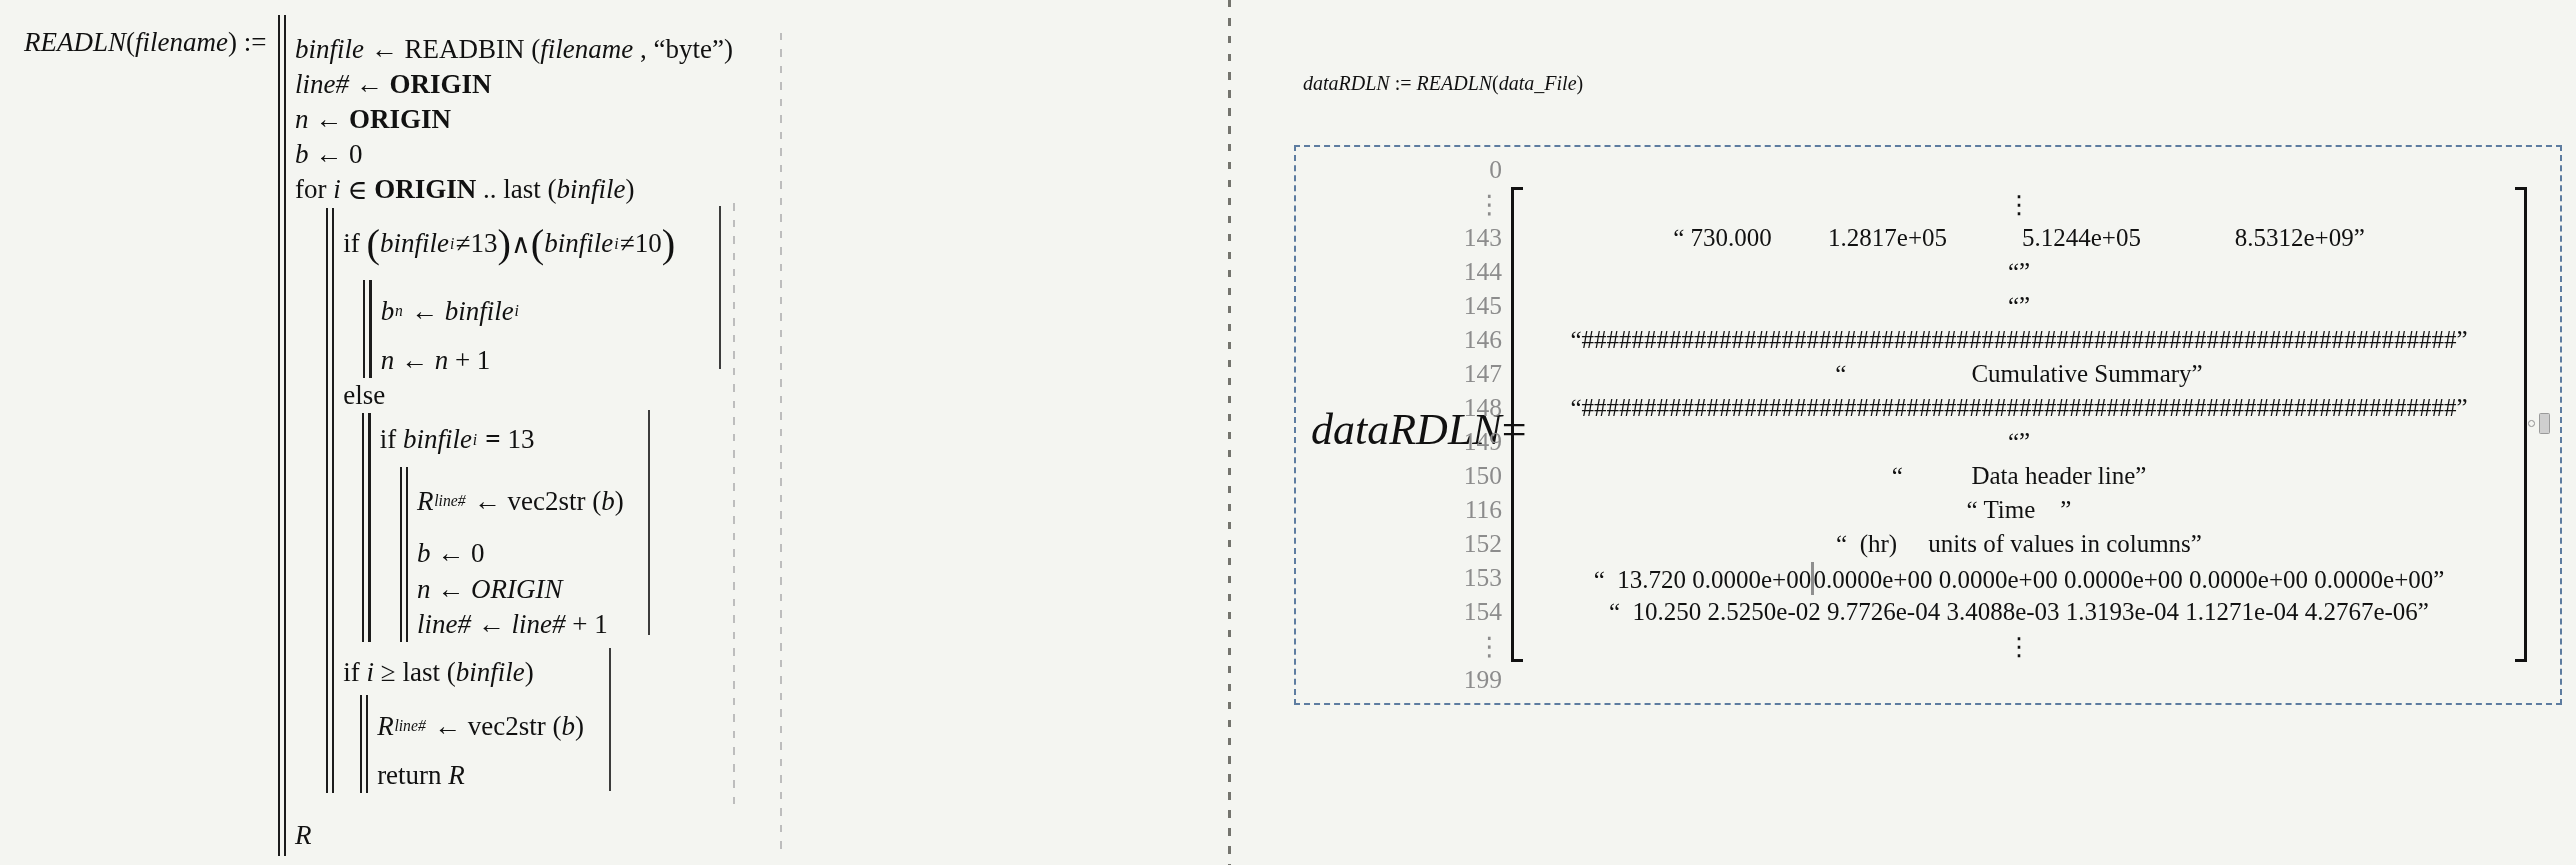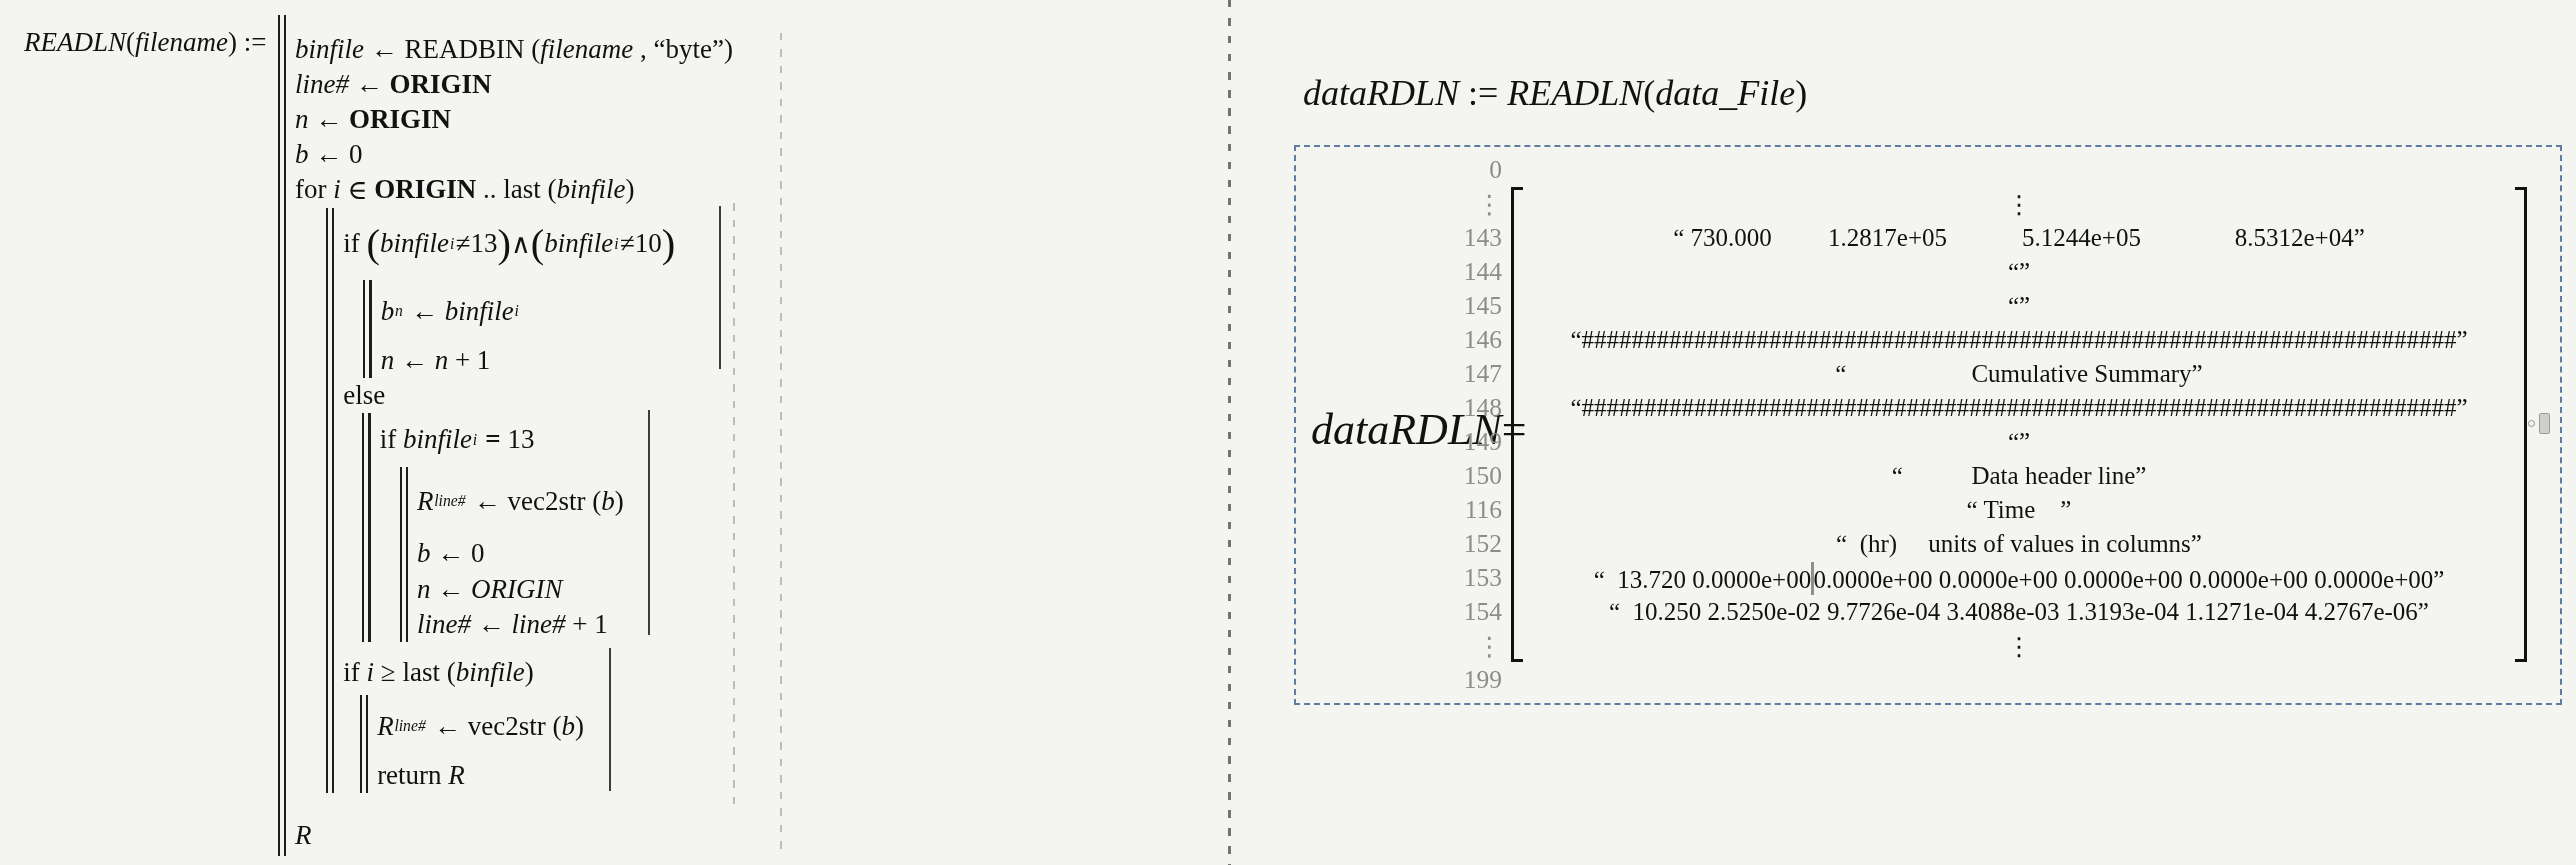--- a/index.html
+++ b/index.html
@@ -53,21 +53,21 @@
   .seg-bp{font-size:1.5em;font-weight:300;line-height:0;vertical-align:-0.12em;}
   .seg-sb{font-size:0.58em;font-style:italic;vertical-align:-0.62em;margin:0 1.5px 0 0.8px;}
   .seg-dots{font-style:normal;}
   .seg-caret{display:inline-block;width:2.3px;height:33px;background:#8f8f8f;vertical-align:-6.8px;}
   
   .aux-line{position:absolute;width:1.5px;background:#3c3c3c;}
   .aux-line.gray{background:repeating-linear-gradient(to bottom,#bdbdbd 0 7.5px,transparent 7.5px 16.5px);}
   
   .definition{
     position:absolute;left:1303px;top:72px;
-    font-size:36px;white-space:pre;
+    font-size:20px;white-space:pre;
   }
   .selbox{
     position:absolute;left:1294px;top:145px;width:1268px;height:560px;
     border:2.3px dashed #5d7ca0;box-sizing:border-box;
   }
   .result-label{
     position:absolute;left:1311px;top:404px;
     font-size:44px;white-space:pre;
   }
   .matrix-rows{position:absolute;left:1454px;top:153px;}
@@ -151,21 +151,21 @@
     <div class="mrow">
       <span class="midx">0</span>
       <span class="mcell"></span>
     </div>
     <div class="mrow">
       <span class="midx">⋮</span>
       <span class="mcell"><span class="seg-dots">⋮</span></span>
     </div>
     <div class="mrow">
       <span class="midx">143</span>
-      <span class="mcell"><span class="seg-q">“ 730.000         1.2817e+05            5.1244e+05               8.5312e+04”</span></span>
+      <span class="mcell"><span class="seg-q">“ 730.000         1.2817e+05            5.1244e+05               8.5312e+09”</span></span>
     </div>
     <div class="mrow">
       <span class="midx">144</span>
       <span class="mcell"><span class="seg-q">“”</span></span>
     </div>
     <div class="mrow">
       <span class="midx">145</span>
       <span class="mcell"><span class="seg-q">“”</span></span>
     </div>
     <div class="mrow">

